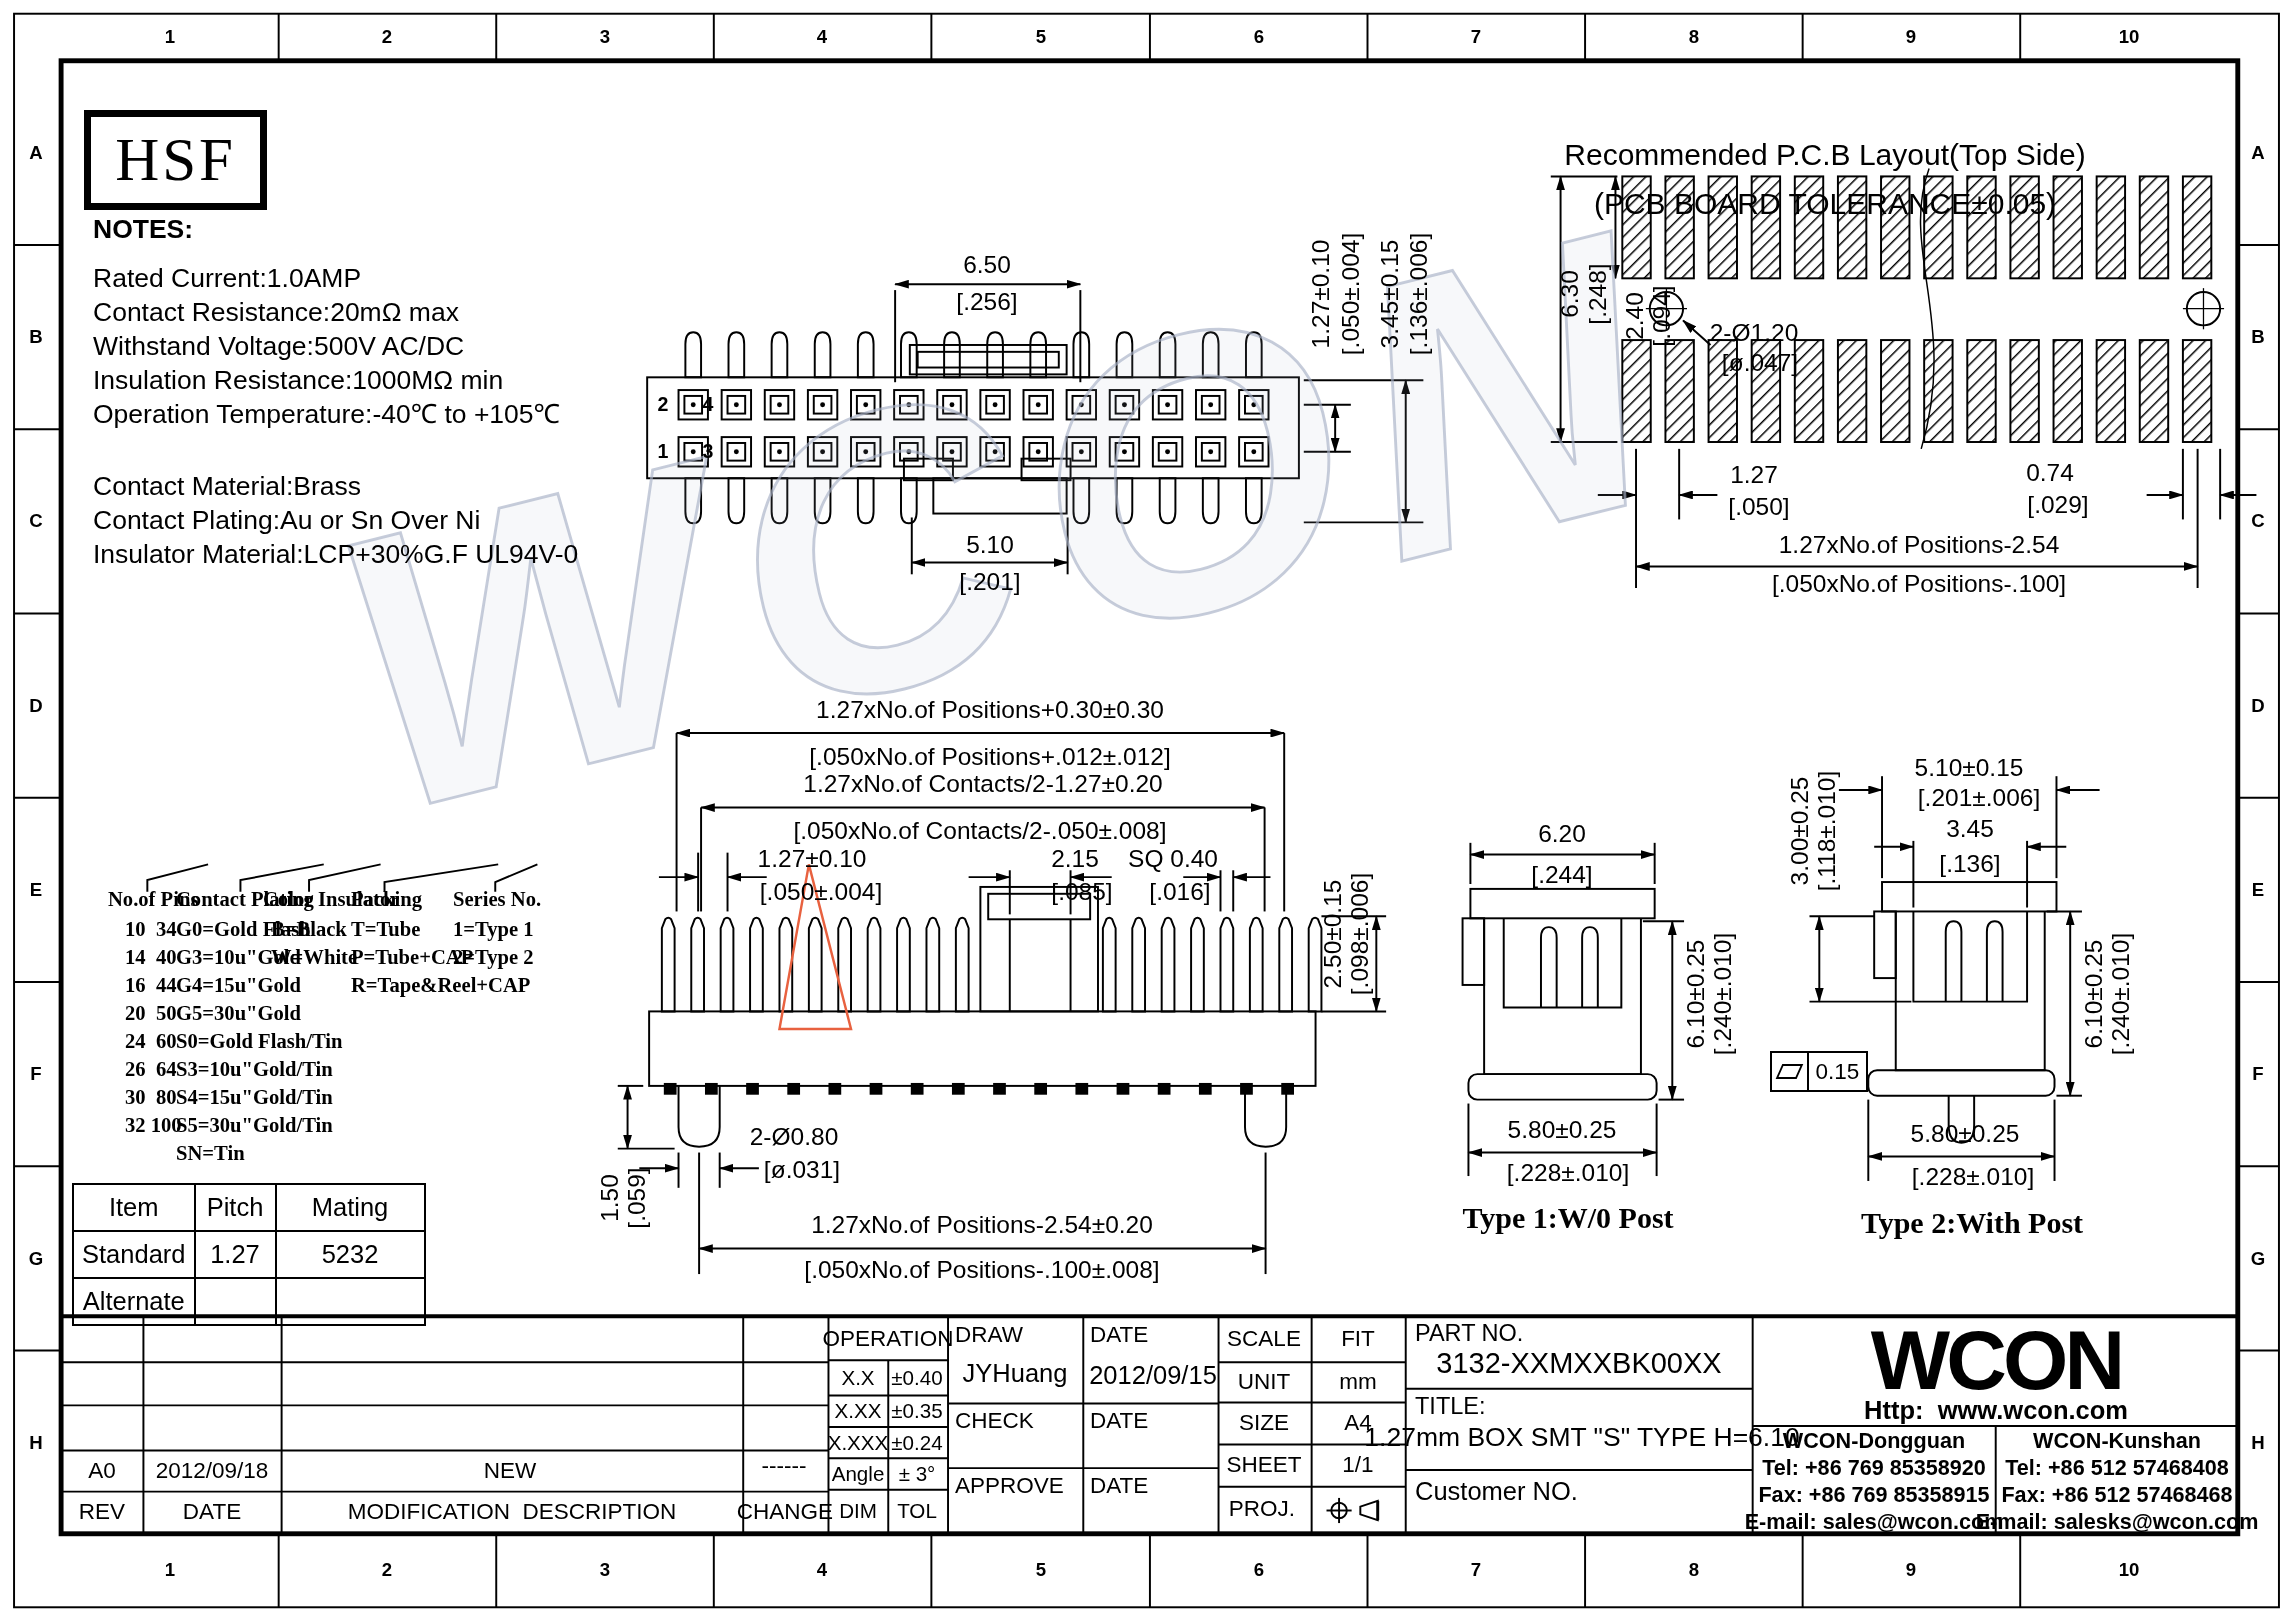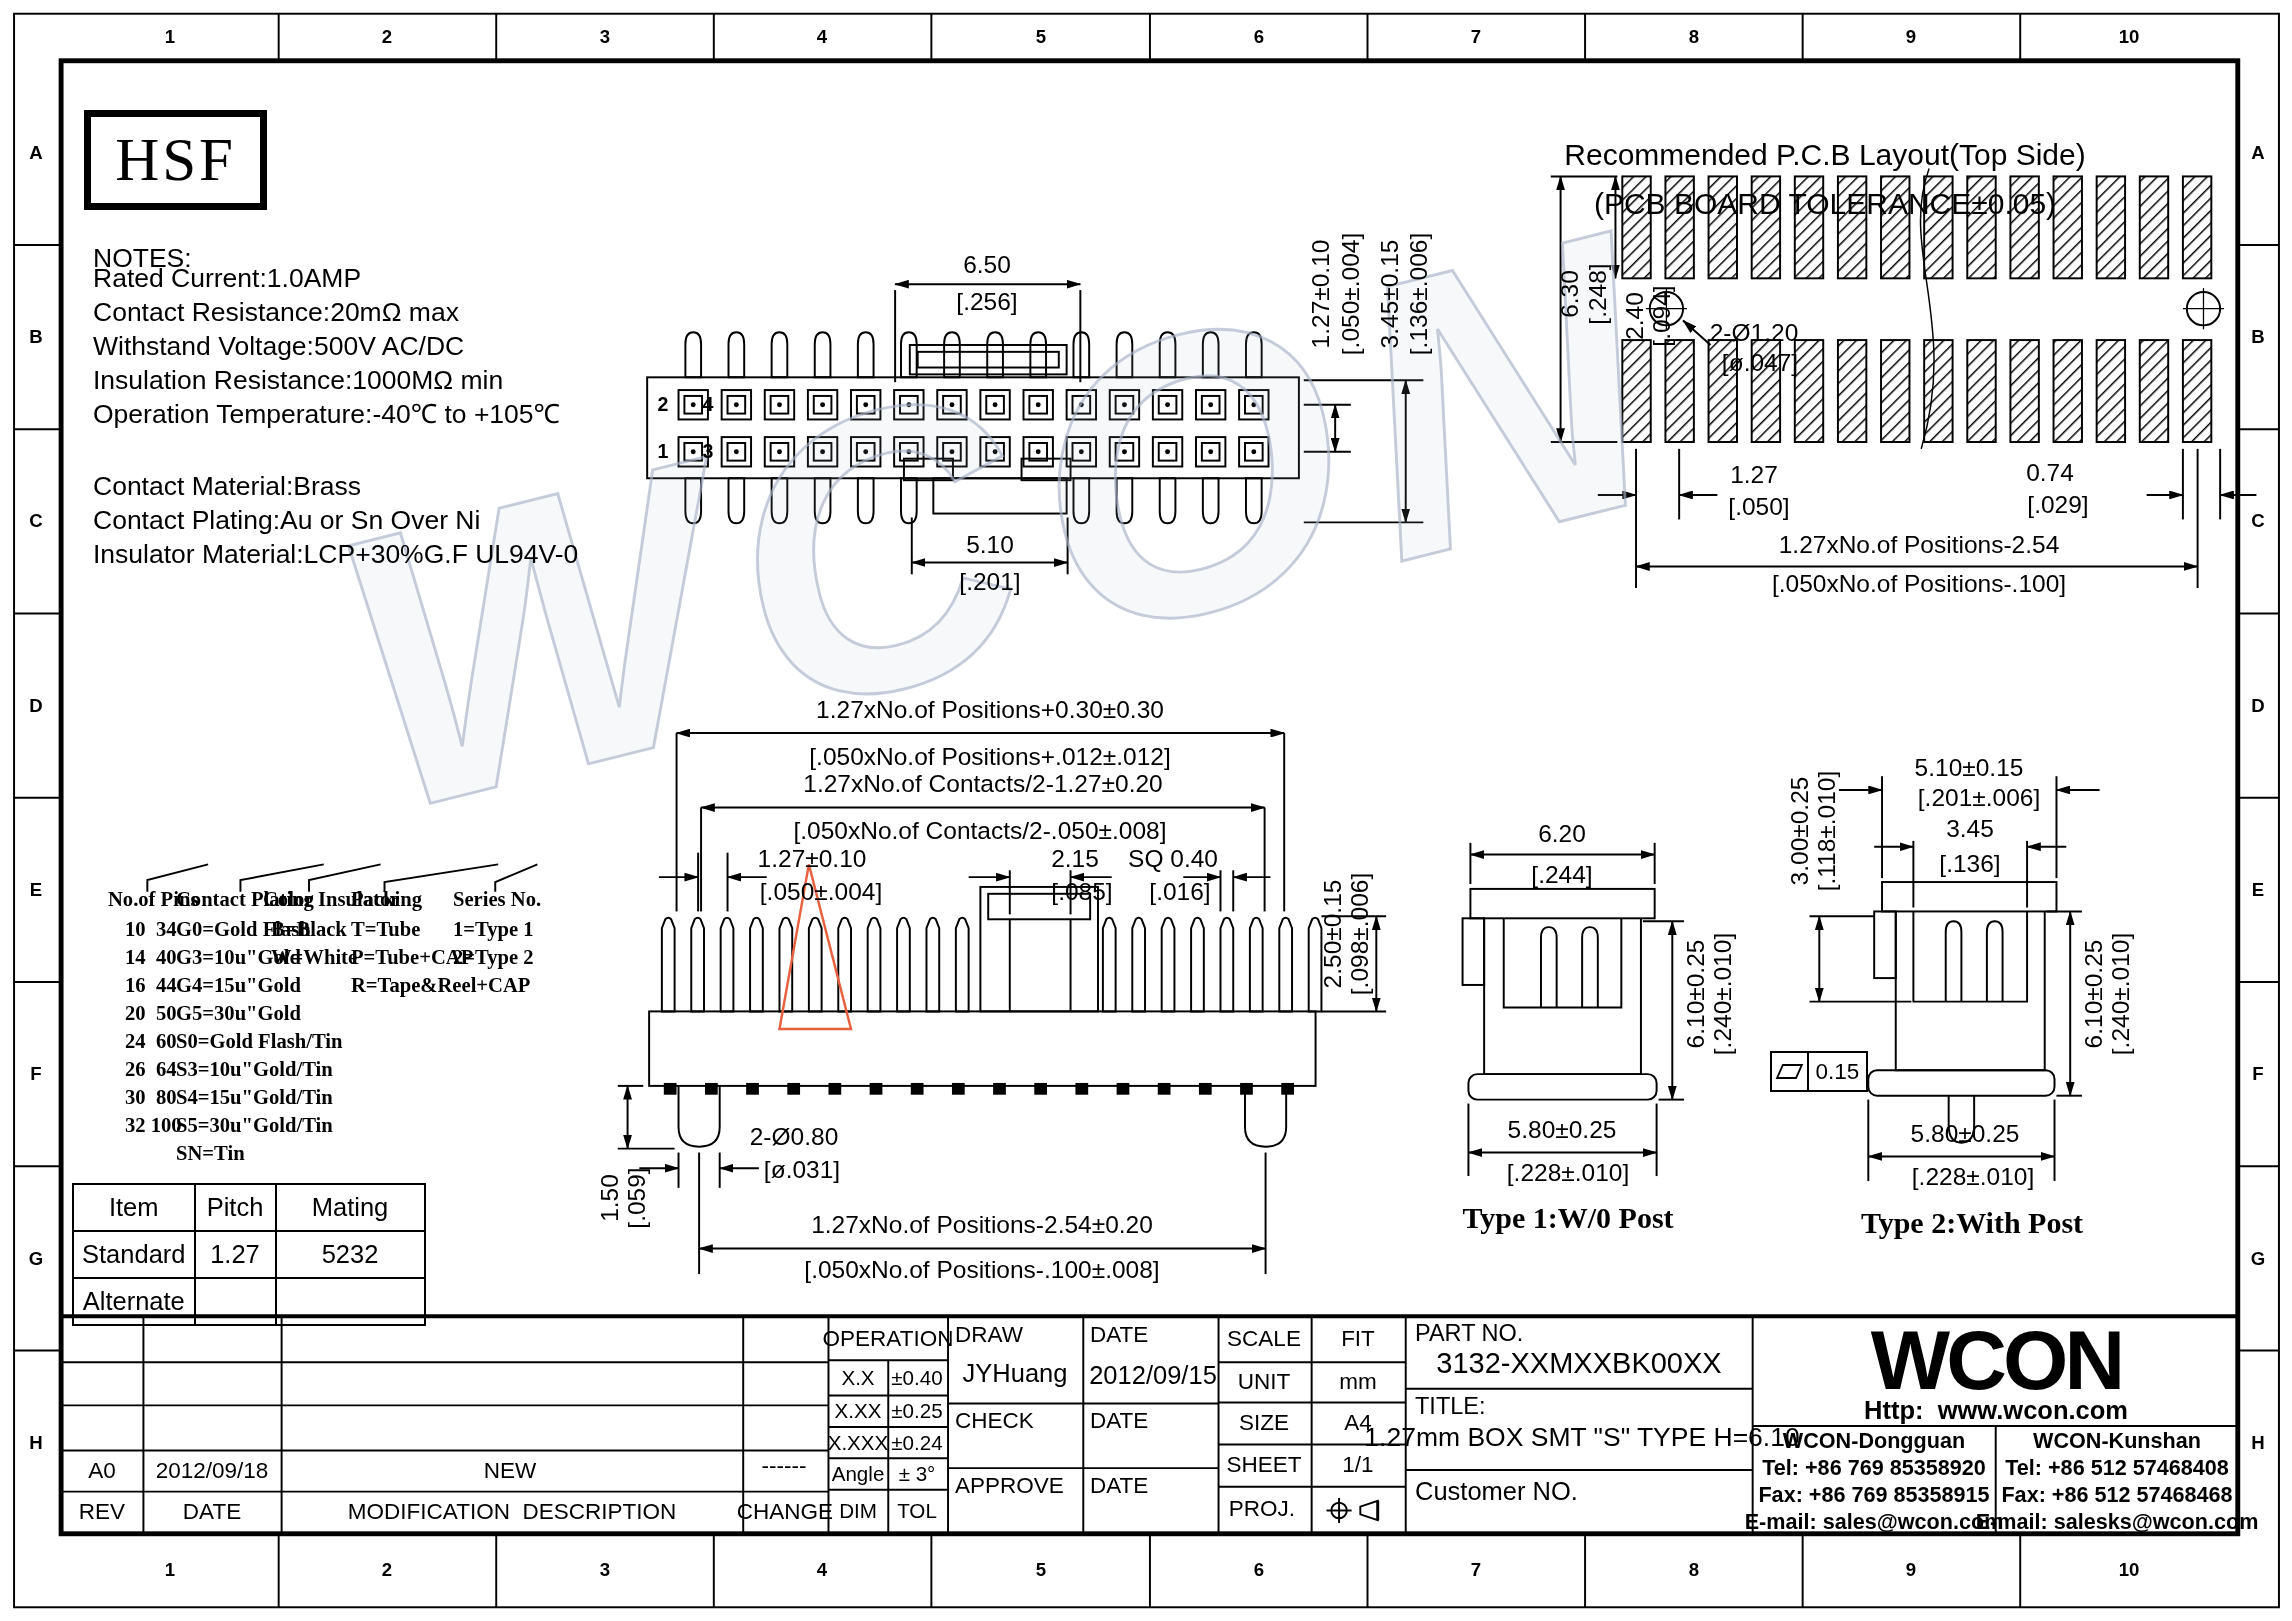--- a/index.html
+++ b/index.html
@@ -440,21 +440,21 @@
 <div class="t c margin-label" style="left:2258px;top:153px">A</div>
 <div class="t c margin-label" style="left:2258px;top:337px">B</div>
 <div class="t c margin-label" style="left:2258px;top:521px">C</div>
 <div class="t c margin-label" style="left:2258px;top:706px">D</div>
 <div class="t c margin-label" style="left:2258px;top:890px">E</div>
 <div class="t c margin-label" style="left:2258px;top:1074px">F</div>
 <div class="t c margin-label" style="left:2258px;top:1259px">G</div>
 <div class="t c margin-label" style="left:2258px;top:1443px">H</div>
 
 <div id="hsf">HSF</div>
-<div class="t note" style="left:93px;top:241px;font-weight:normal">NOTES:</div>
+<div class="t note" style="left:93px;top:212px;font-weight:bold">NOTES:</div>
 <div class="t note" style="left:93px;top:261px">Rated Current:1.0AMP
 Contact Resistance:20mΩ max
 Withstand Voltage:500V AC/DC
 Insulation Resistance:1000MΩ min
 Operation Temperature:-40℃ to +105℃</div>
 <div class="t note" style="left:93px;top:469px">Contact Material:Brass
 Contact Plating:Au or Sn Over Ni
 Insulator Material:LCP+30%G.F UL94V-0</div>
 
 <div class="t c cap" style="left:1825px;top:155px">Recommended P.C.B Layout(Top Side)</div>
@@ -586,21 +586,21 @@
 <div class="t c tbl" style="left:784px;top:1466px">------</div>
 <div class="t c tbl" style="left:102px;top:1512px">REV</div>
 <div class="t c tbl" style="left:212px;top:1512px">DATE</div>
 <div class="t c tbl" style="left:512px;top:1512px">MODIFICATION  DESCRIPTION</div>
 <div class="t c tbl" style="left:785px;top:1512px">CHANGE</div>
 
 <div class="t c tbl" style="left:888px;top:1339px">OPERATION</div>
 <div class="t c tbs" style="left:858px;top:1378px">X.X</div>
 <div class="t c tbs" style="left:917px;top:1378px">±0.40</div>
 <div class="t c tbs" style="left:858px;top:1411px">X.XX</div>
-<div class="t c tbs" style="left:917px;top:1411px">±0.25</div>
+<div class="t c tbs" style="left:917px;top:1411px">±0.35</div>
 <div class="t c tbs" style="left:858px;top:1443px">X.XXX</div>
 <div class="t c tbs" style="left:917px;top:1443px">±0.24</div>
 <div class="t c tbs" style="left:858px;top:1474px">Angle</div>
 <div class="t c tbs" style="left:917px;top:1474px">± 3°</div>
 <div class="t c tbs" style="left:858px;top:1511px">DIM</div>
 <div class="t c tbs" style="left:917px;top:1511px">TOL</div>
 
 <div class="t tbl" style="left:955px;top:1323px">DRAW</div>
 <div class="t c" style="left:1015px;top:1374px;font-size:25.5px">JYHuang</div>
 <div class="t tbl" style="left:1090px;top:1323px">DATE</div>

